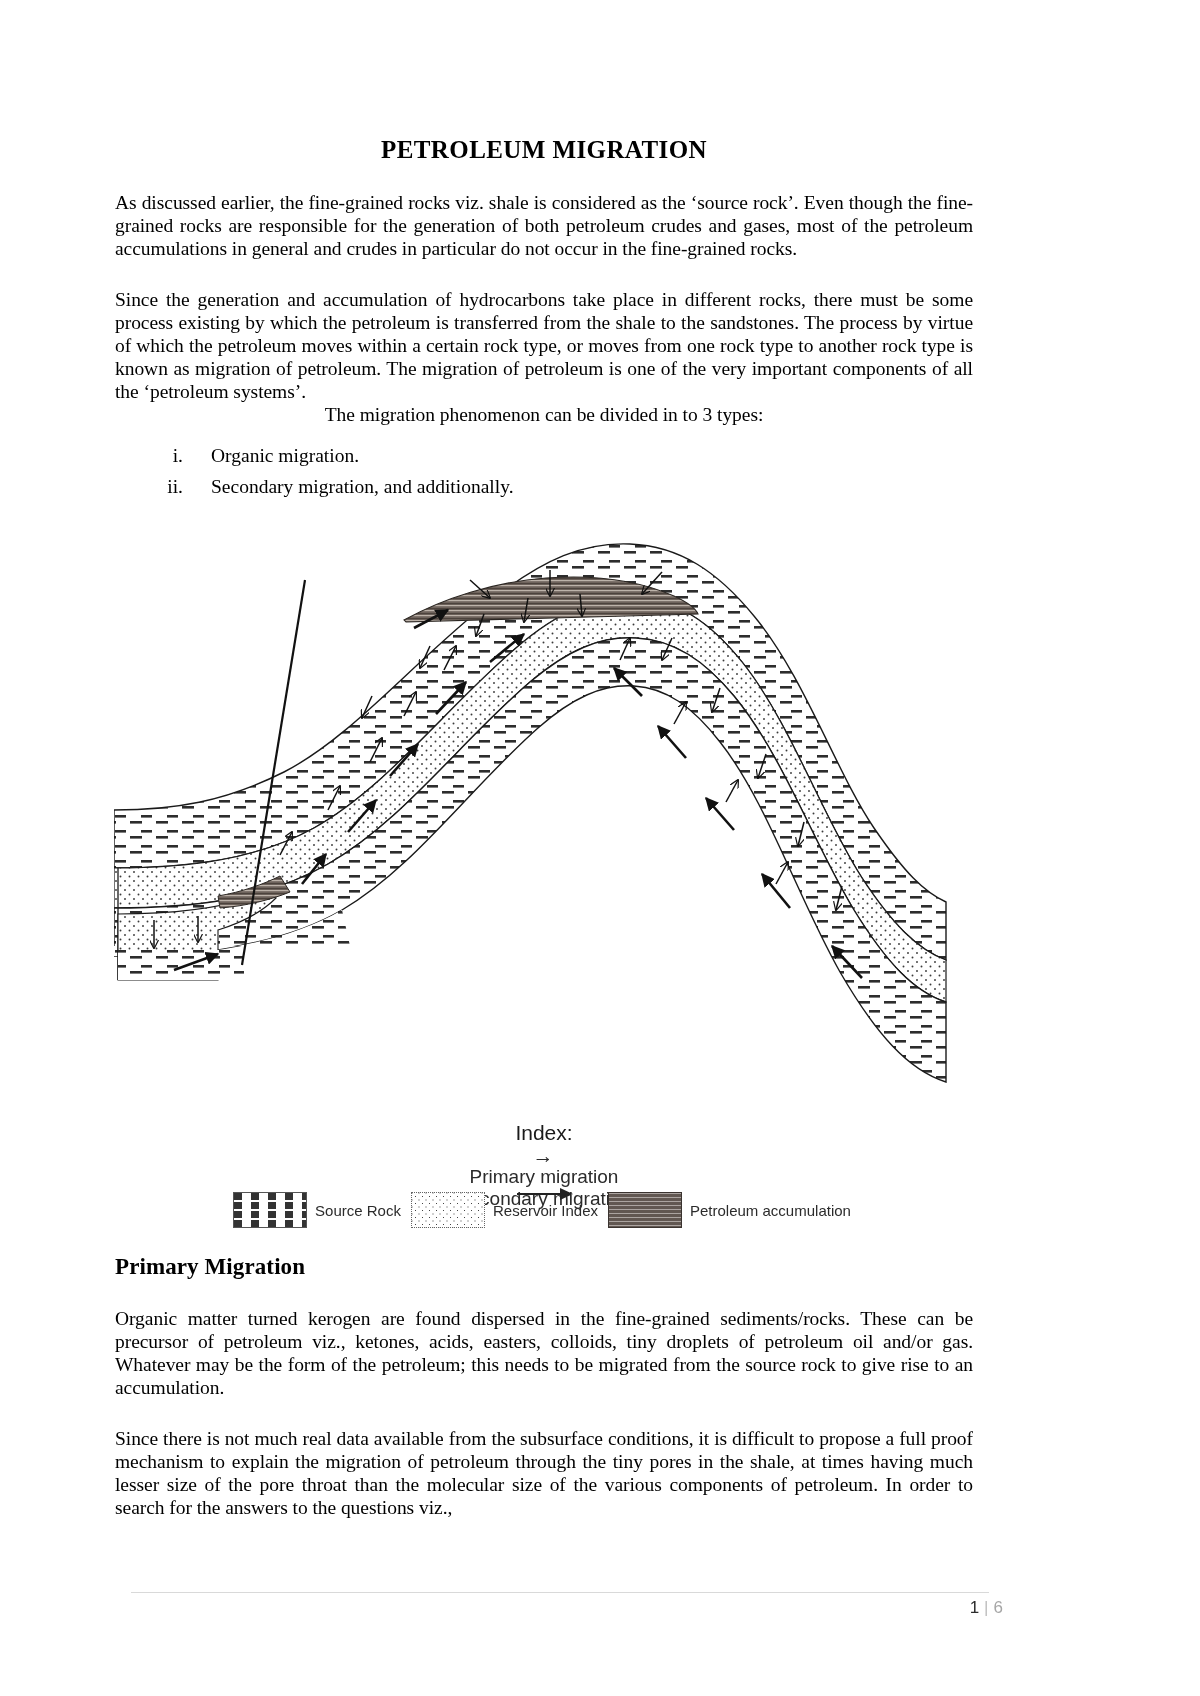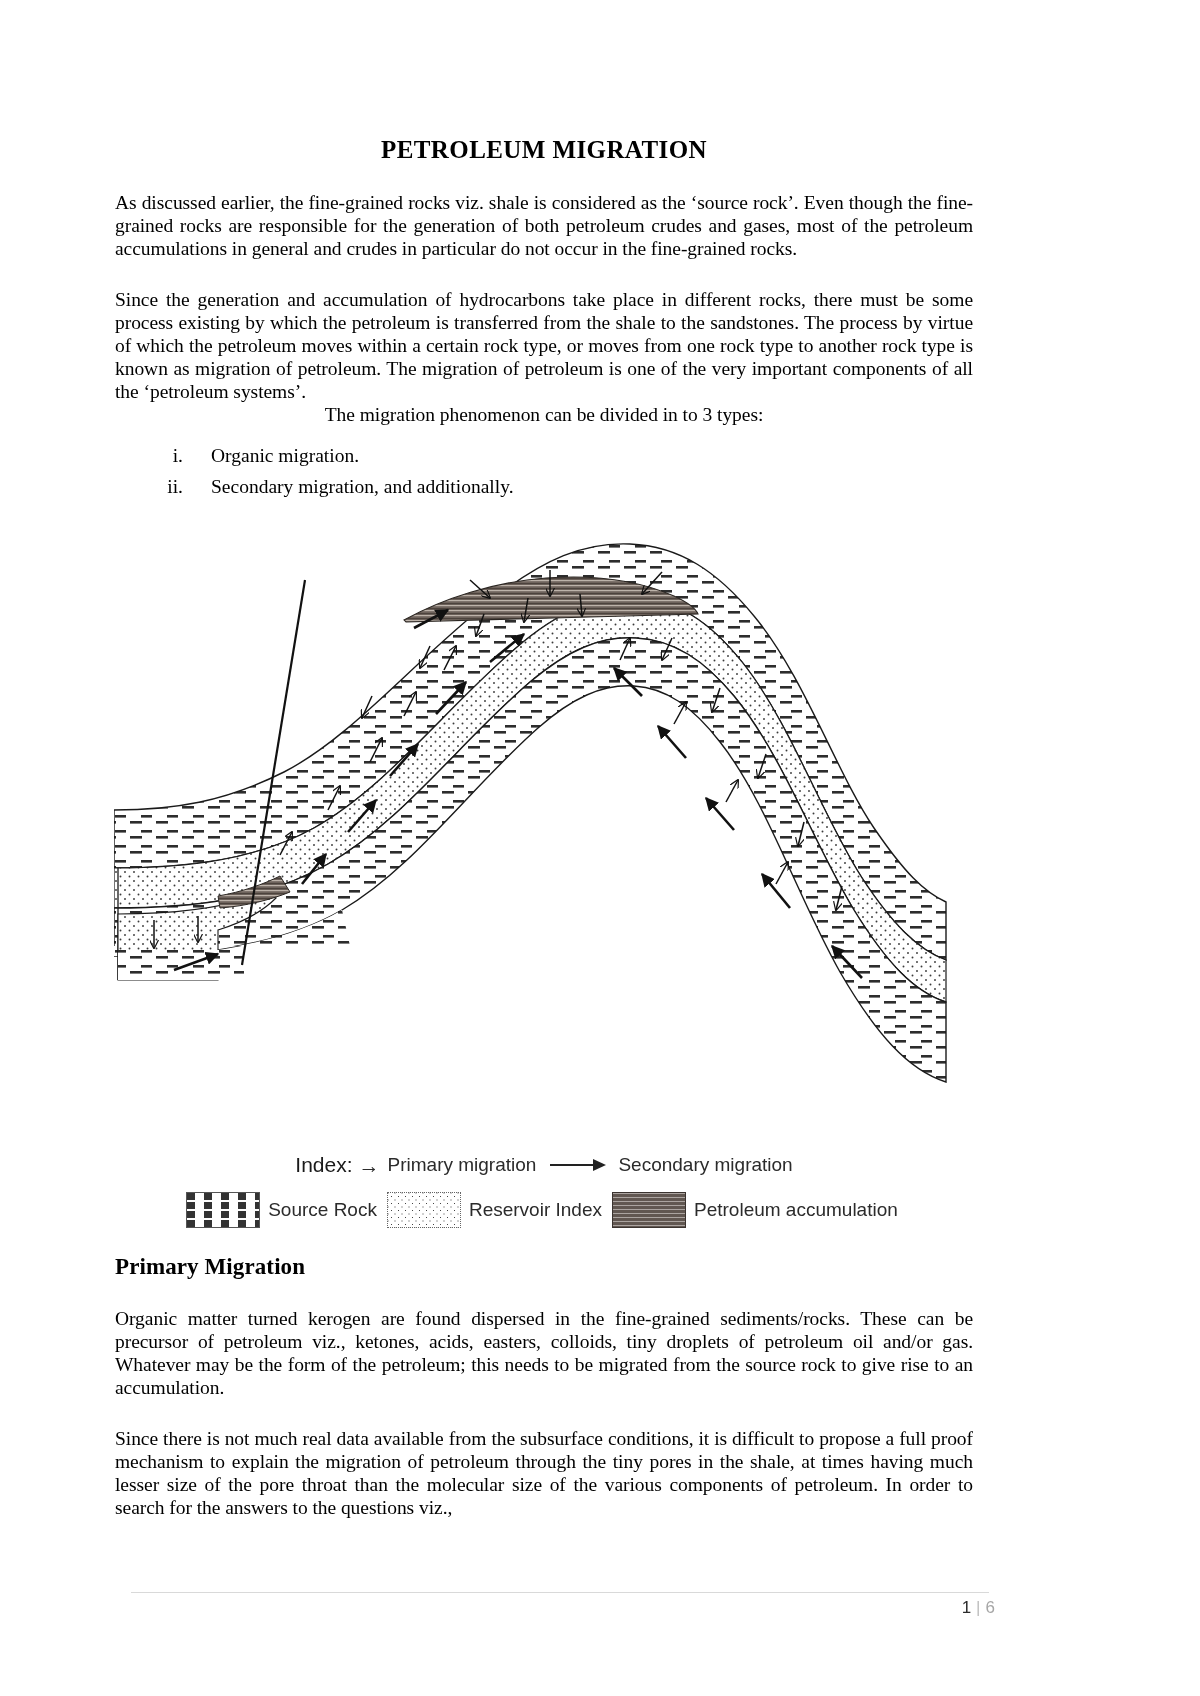--- a/index.html
+++ b/index.html
@@ -83,20 +83,21 @@
   }
   .legend-row1 {
     display: flex;
     align-items: center;
     justify-content: center;
     gap: 0px;
     font-family: "Liberation Sans", "DejaVu Sans", sans-serif;
     font-size: 19px;
     color: #2b2b2b;
     height: 34px;
+    flex-direction: column;
   }
   .legend-row1 .lbl-index { font-size: 21px; color: #1a1a1a; }
   .legend-row1 .arrow-thin {
     display: inline-block;
     margin: 0 8px 0 6px;
     font-size: 21px;
     line-height: 1;
   }
   .legend-row1 .arrow-thick {
     display: inline-block;
@@ -118,21 +119,21 @@
     right: 0; top: 0px;
     border-left: 13px solid #222;
     border-top: 6px solid transparent;
     border-bottom: 6px solid transparent;
   }
   .legend-row2 {
     display: flex;
     align-items: center;
     justify-content: center;
     font-family: "Liberation Sans", "DejaVu Sans", sans-serif;
-    font-size: 19px;
+    font-size: 15px;
     color: #2b2b2b;
     margin-top: 10px;
     padding-left: 6px;
   }
   .swatch {
     width: 74px;
     height: 36px;
     border: 1px solid #555;
     box-sizing: border-box;
     flex: 0 0 auto;
@@ -181,21 +182,21 @@
   .footer-rule {
     position: absolute;
     left: 131px;
     top: 1592px;
     width: 858px;
     height: 1px;
     background: #d9d9d9;
   }
   .footer {
     position: absolute;
-    left: 137px;
+    left: 145px;
     top: 1598px;
     width: 858px;
     text-align: right;
     font-family: "Liberation Sans", "DejaVu Sans", sans-serif;
     font-size: 17px;
     color: #2b2b2b;
   }
   .footer .pg-sep { color: #bdbdbd; margin: 0 5px; }
   .footer .pg-total { color: #a6a6a6; }
 </style>

